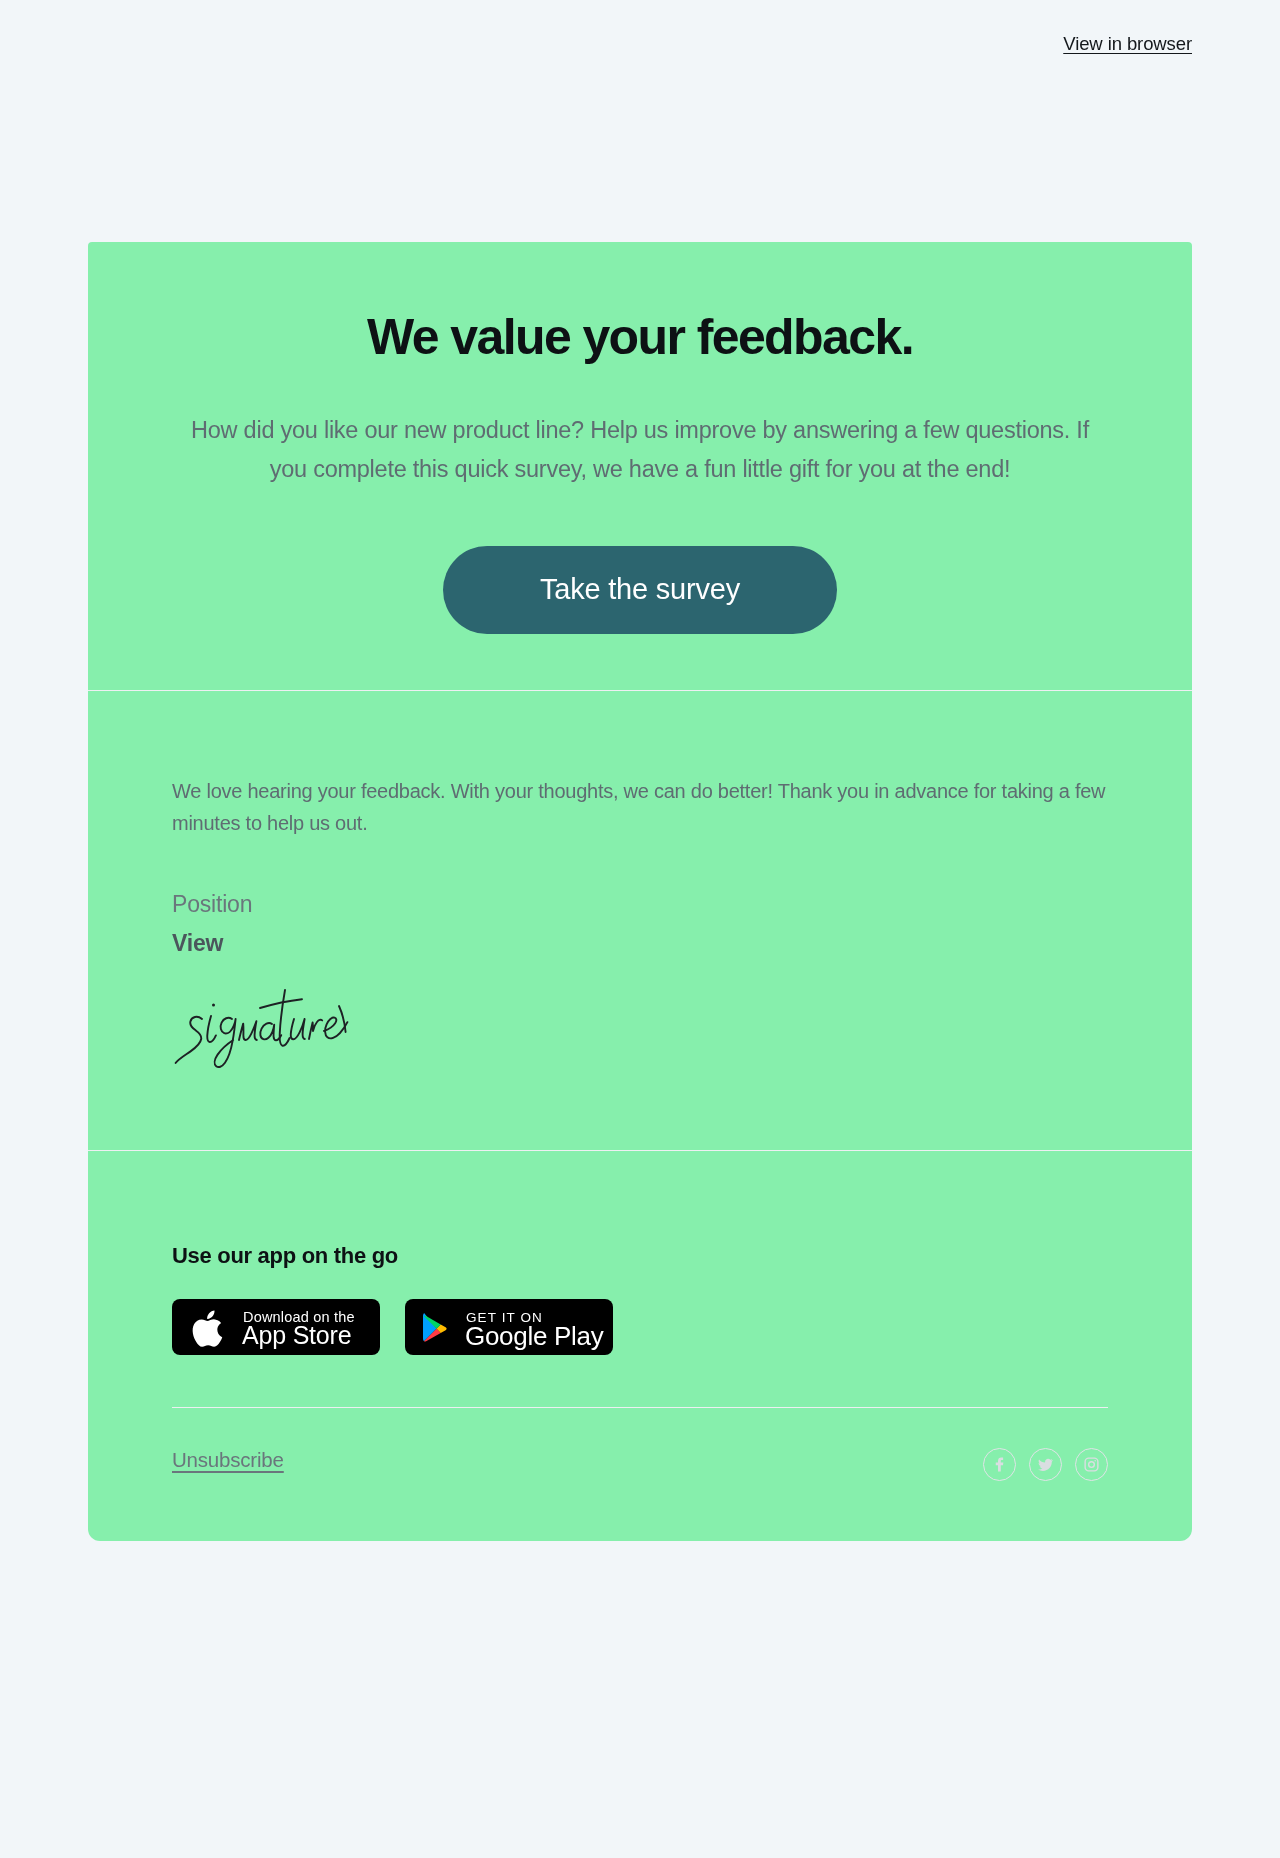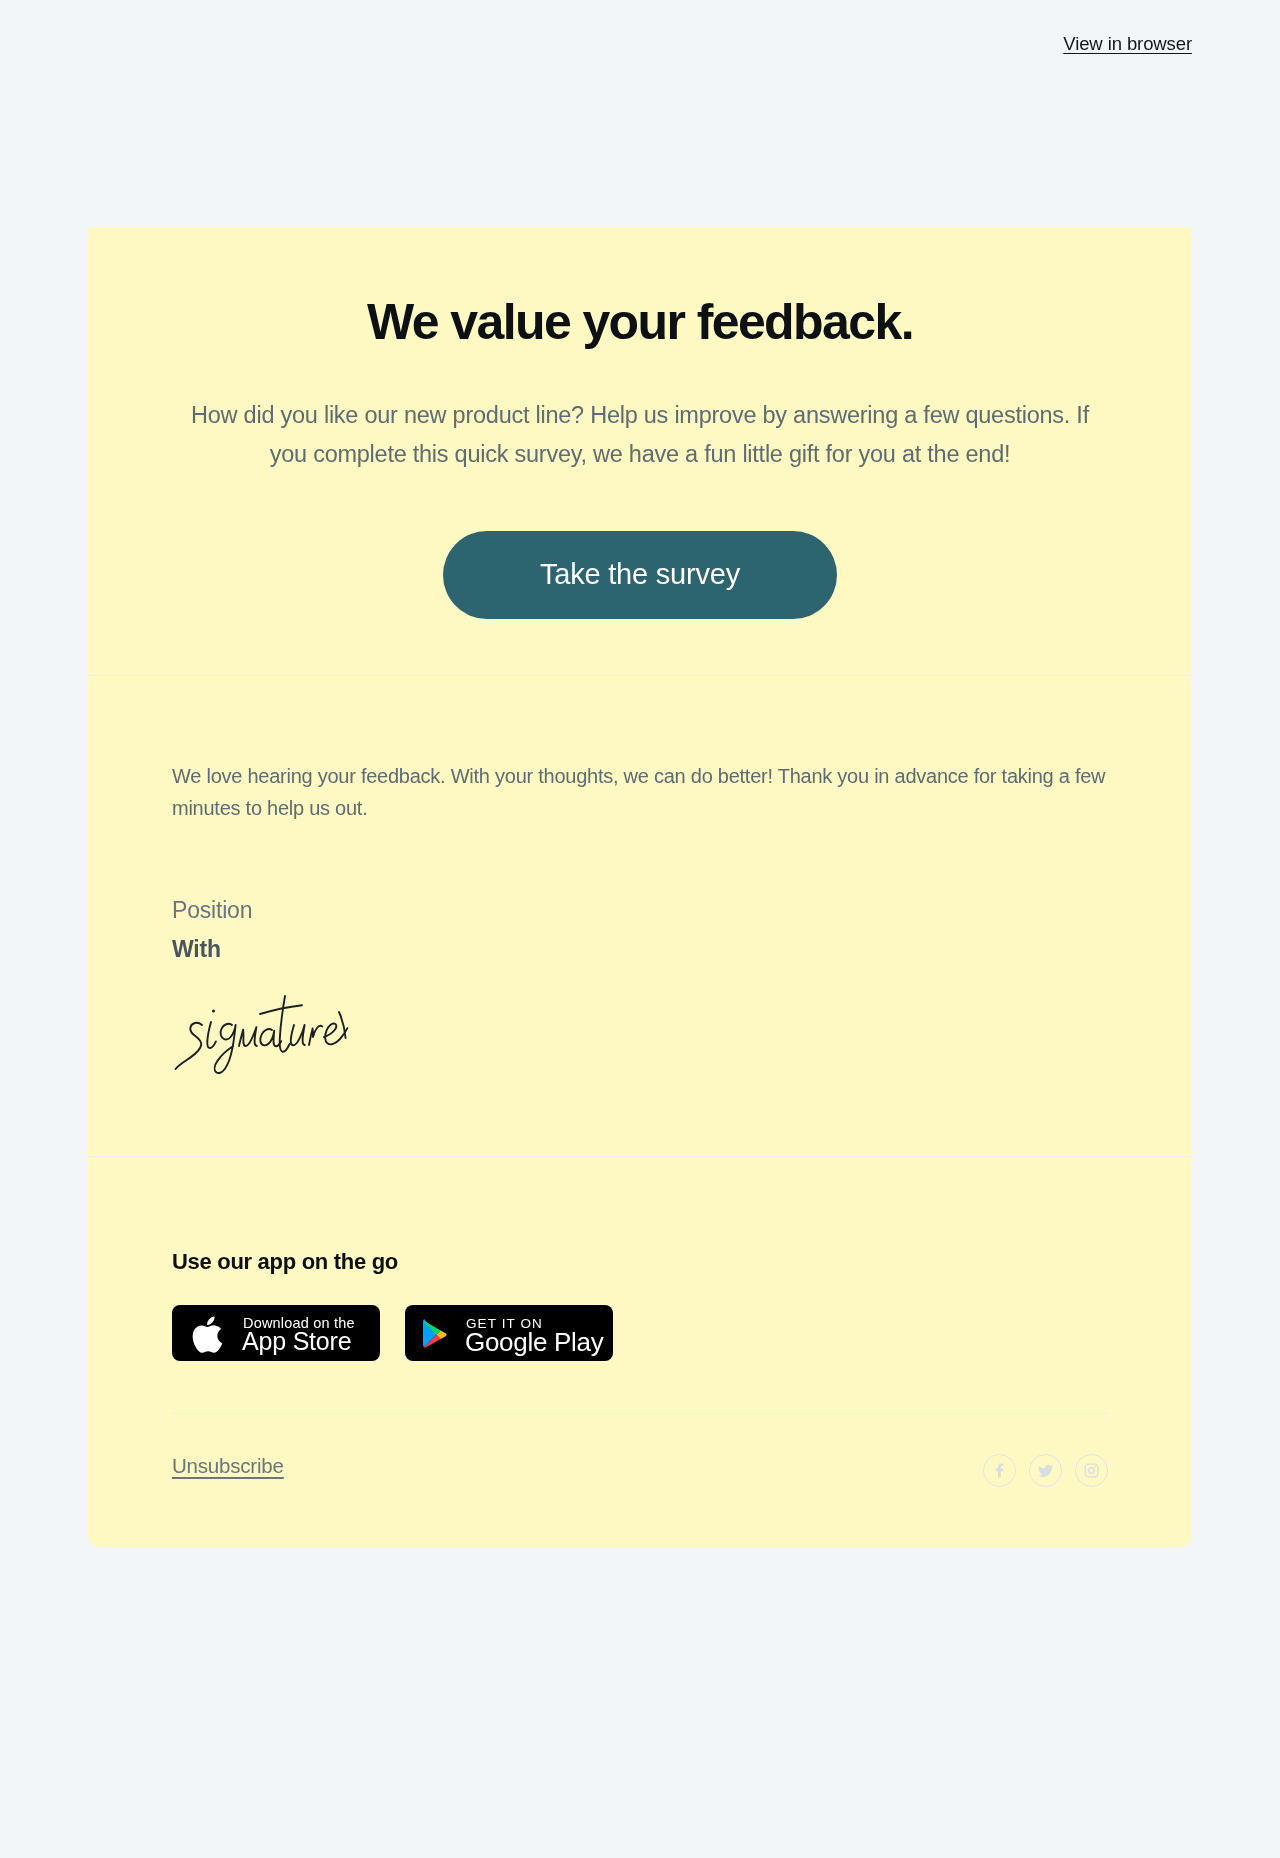--- a/index.html
+++ b/index.html
@@ -40,23 +40,23 @@
     text-decoration: underline;
     text-underline-offset: 3px;
     letter-spacing: -0.1px;
     cursor: pointer;
   }
 
   
   .card {
     position: absolute;
     left: 88px;
-    top: 227px;
+    top: 242px;
     width: 1104px;
-    background: #fef9c3;
+    background: #86efac;
     border-radius: 4px 4px 12px 12px;
   }
 
   .section {
     position: relative;
   }
 
   .divider-full {
     height: 1px;
     background: #edf0f2;
@@ -117,21 +117,21 @@
   }
 
   .sig-body {
     font-size: 20px;
     line-height: 1.62;
     color: #5f6c72;
     letter-spacing: -0.25px;
   }
 
   .sig-position {
-    margin-top: 69px;
+    margin-top: 48px;
     font-size: 23px;
     line-height: 1.45;
     color: #6a767c;
     letter-spacing: -0.2px;
   }
 
   .sig-name {
     margin-top: 6px;
     font-size: 23px;
     line-height: 1.45;
@@ -240,21 +240,21 @@
         <button class="cta-button">Take the survey</button>
       </div>
     </div>
 
     <div class="divider-full"></div>
 
     <div class="section sig-section">
       <p class="sig-body">We love hearing your feedback. With your thoughts, we can do better! Thank you in advance for taking a few minutes to help us out.</p>
 
       <div class="sig-position">Position</div>
-      <div class="sig-name">With</div>
+      <div class="sig-name">View</div>
 
       <div class="sig-mark">
         <svg viewBox="0 0 200 104" xmlns="http://www.w3.org/2000/svg" fill="none" stroke="#1d2124" stroke-width="1.9" stroke-linecap="round" stroke-linejoin="round">
 
           <path d="M30 43c-4.6-4-10.4-2.2-11.6 2.6-1 4.2 2.4 6.6 5.4 8.8 3.2 2.3 6 4.6 5.4 8.6-.7 4.7-5.6 8.8-11 12.6-5.6 3.9-11.6 7.4-14.6 11.4"></path>
 
           <path d="M39 40c-2 7-3.4 13.8-3.7 19.4-.2 4 .6 6.4 2.4 6.6 2.1.2 4.4-2.6 6.2-6.6"></path>
           <circle cx="41.5" cy="29" r="1.5" fill="#1d2124" stroke="none"></circle>
 
           <path d="M60 43c-3.8-2.6-8.4-.6-10.4 3.6-2.1 4.4-.7 9.4 2.6 10.6 3.6 1.3 7.4-2.2 9.6-7.6 1-2.4 1.6-4.6 1.8-6.6-.7 7-1.6 14.6-3 22.2-1.6 8.8-4.2 16.8-7.6 21.6-3 4.2-6.6 5.2-8.8 3.4-2.4-2-2-6.6 1.4-11.6 3.4-5 9-10.2 15.6-14.6"></path>

